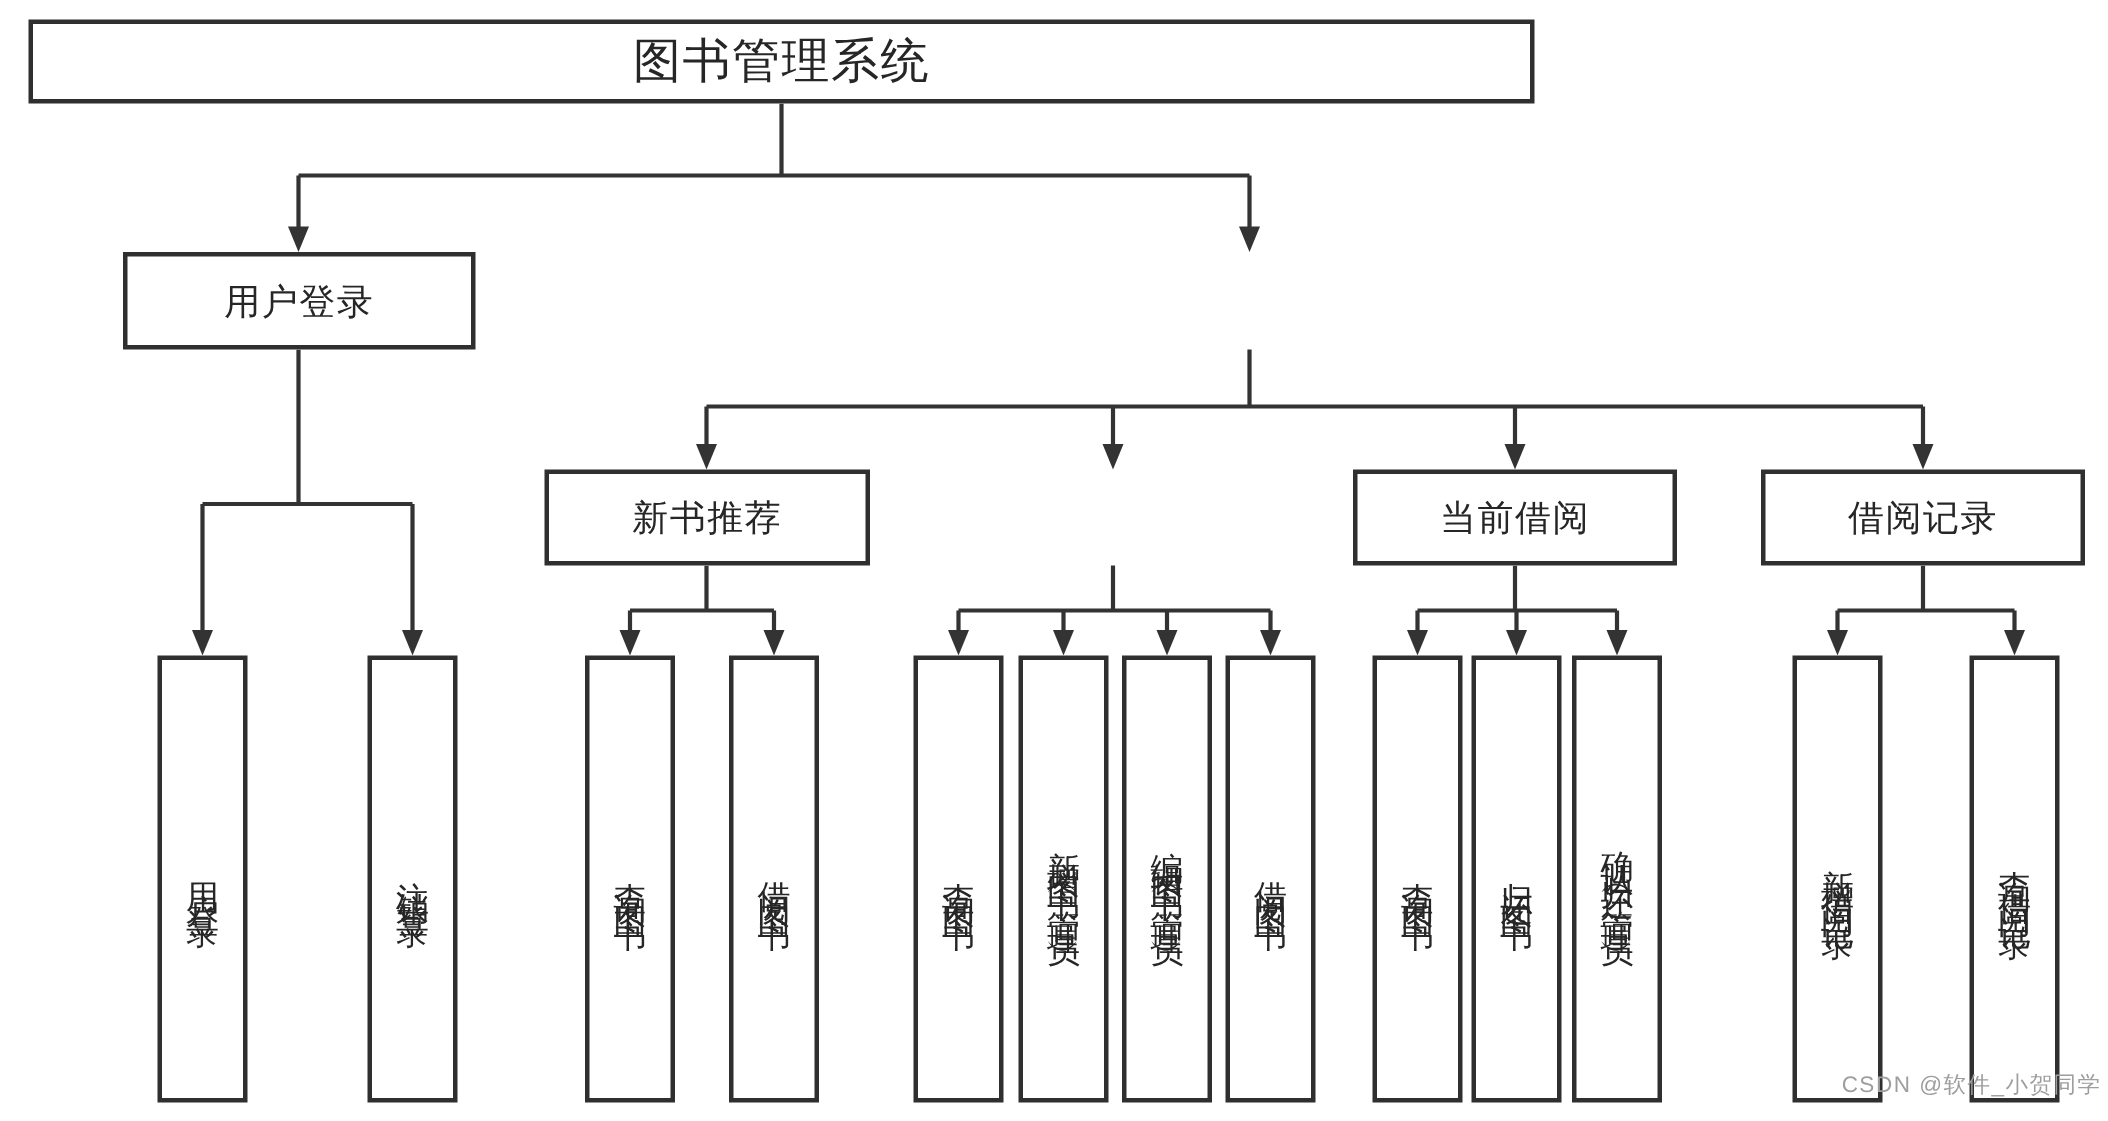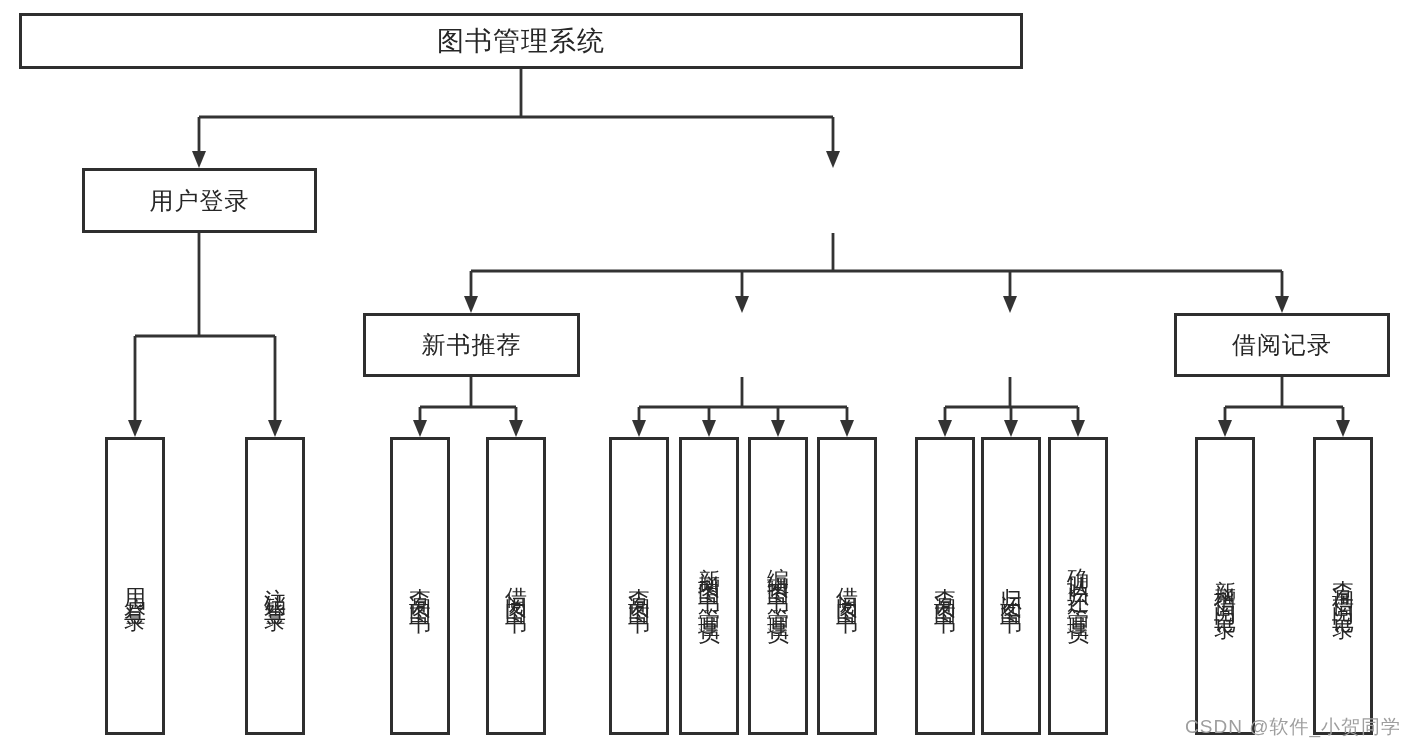--- a/index.html
+++ b/index.html
@@ -22,33 +22,33 @@
   .connectors polygon{fill:var(--line);}
   .box{
     position:absolute;
     box-sizing:border-box;
     border:3px solid var(--border);
     background:#ffffff;
     color:var(--text);
     display:flex;align-items:center;justify-content:center;
   }
   .h-box{font-size:24px;letter-spacing:1px;white-space:nowrap;}
-  .root-box{font-size:27px;}
+  .root-box{font-size:32px;}
   .v-box span{
     writing-mode:vertical-rl;
     text-orientation:mixed;
     font-size:22px;
     letter-spacing:8px;
     line-height:1;
     white-space:nowrap;
   }
   .watermark{
     position:absolute;
     right:4px;top:714px;
-    font-size:19px;
+    font-size:15px;
     color:var(--wm);
     letter-spacing:1px;
     white-space:nowrap;
     z-index:5;
   }
 </style>
 </head>
 <body>
 
 <div class="stage">
@@ -115,20 +115,23 @@
     <span>图书管理系统</span>
   </div>
 
   <div class="box h-box" style="left:82px;top:168px;width:235px;height:65px;">
     <span>用户登录</span>
   </div>
 
   <div class="box h-box" style="left:363px;top:313px;width:217px;height:64px;text-align:right;">
     <span>新书推荐</span>
   </div>
+  <div class="box h-box" style="left:902px;top:313px;width:216px;height:64px;">
+    <span>当前借阅</span>
+  </div>
   <div class="box h-box" style="left:1174px;top:313px;width:216px;height:64px;">
     <span>借阅记录</span>
   </div>
 
   <div class="box v-box" style="left:105px;top:437px;width:60px;height:298px;">
     <span>用户登录</span>
   </div>
   <div class="box v-box" style="left:245px;top:437px;width:60px;height:298px;">
     <span>注销登录</span>
   </div>

